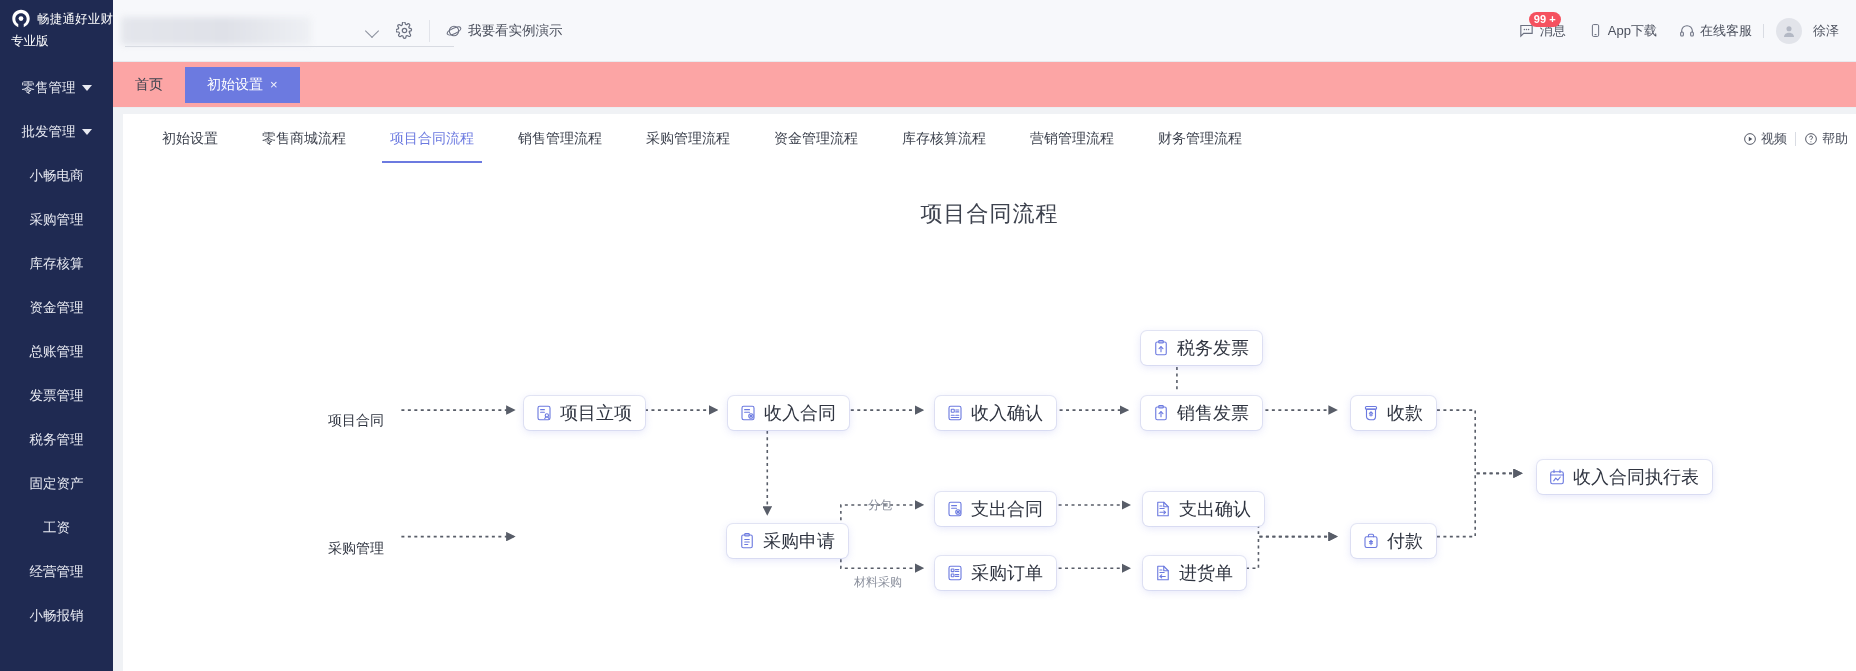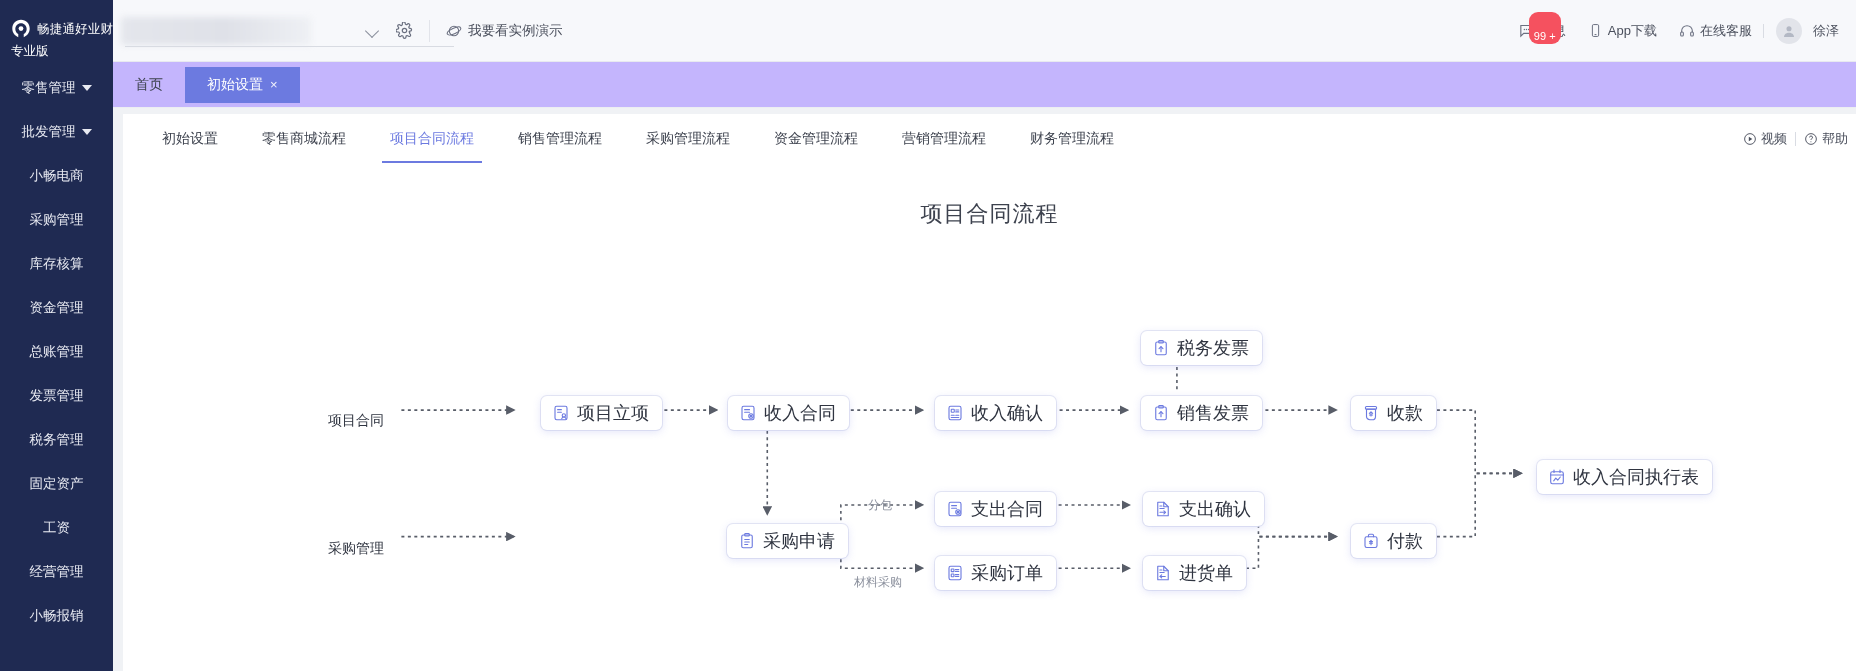--- a/index.html
+++ b/index.html
@@ -13,21 +13,21 @@
   #app { position: relative; width: 1856px; height: 671px; }
 
   
   .sidebar {
     position: absolute; left: 0; top: 0;
     width: 113px; height: 671px;
     background: #1f2a52;
     color: #ffffff;
   }
   .brand {
-    height: 62px; padding: 18px 8px 0 10px;
+    height: 62px; padding: 8px 8px 0 10px;
     position: relative;
   }
   .brand-row { display: flex; align-items: center; gap: 5px; }
   .brand-logo { width: 22px; height: 22px; flex: 0 0 auto; }
   .brand-name {
     font-size: 12.5px; color: #ffffff; white-space: nowrap;
     letter-spacing: .2px;
   }
   .brand-sub {
     font-size: 12.5px; color: #ffffff; margin-top: 3px; margin-left: 1px;
@@ -87,34 +87,34 @@
     margin-left: auto; display: flex; align-items: center; gap: 0px;
     padding-right: 6px;
   }
   .hr-item {
     display: flex; align-items: center; gap: 5px; cursor: pointer;
     font-size: 13px; color: #4a4f5c; padding: 0 11px; position: relative;
   }
   .badge {
     position: absolute; top: -10px; left: 22px;
     background: #f5515f; color: #fff; font-size: 11px;
-    border-radius: 9px; padding: 18px 5px 2px; line-height: 1.1;
-    font-weight: normal; white-space: nowrap;
+    border-radius: 9px; padding: 1px 5px 2px; line-height: 1.1;
+    font-weight: bold; white-space: nowrap;
   }
   .avatar {
     width: 26px; height: 26px; border-radius: 50%;
     background: #e2e4ea; display: flex; align-items: center;
     justify-content: center; margin-right: 6px;
   }
   .username { font-size: 13px; color: #4a4f5c; }
 
   
   .tabstrip {
     position: absolute; left: 113px; top: 62px; right: 0; height: 46px;
-    background: #c4b5fd; display: flex; align-items: center;
+    background: #fca5a5; display: flex; align-items: center;
     border-bottom: 1px solid #eceef2;
   }
   .tab {
     height: 36px; display: flex; align-items: center; gap: 7px;
     padding: 0 22px; font-size: 14px; color: #3d424e; cursor: pointer;
   }
   .tab.active { background: #6c7ae0; color: #fff; }
   .tab-close { font-size: 13px; opacity: .9; cursor: pointer; }
 
   
@@ -310,20 +310,21 @@
   <main class="content">
     <section class="card">
 
       <div class="subtabs">
         <div class="subtab">初始设置</div>
           <div class="subtab">零售商城流程</div>
           <div class="subtab active">项目合同流程</div>
           <div class="subtab">销售管理流程</div>
           <div class="subtab">采购管理流程</div>
           <div class="subtab">资金管理流程</div>
+          <div class="subtab">库存核算流程</div>
           <div class="subtab">营销管理流程</div>
           <div class="subtab">财务管理流程</div>
           <div class="subtab-right">
           <span class="srt">
             <svg width="14" height="14" viewBox="0 0 24 24" fill="none" stroke="#4a4f5c" stroke-width="1.6">
               <circle cx="12" cy="12" r="9.2"></circle>
               <path d="M10 8.2 L16 12 L10 15.8 Z" fill="#4a4f5c" stroke="none"></path>
             </svg>
             <span>视频</span>
           </span>
@@ -375,21 +376,21 @@
             <path d="M 1110 409 L 1142 409 L 1142 377 L 1220 377"></path>
 
             <path d="M 1315 377 L 1360 377 L 1360 313 L 1406 313"></path>
           </g>
         </svg>
 
       <div class="rowlabel" style="left: 205px; top: 248px;">项目合同</div>
           <div class="rowlabel" style="left: 205px; top: 376px;">采购管理</div>
           <div class="edgelabel" style="left: 745px; top: 333px;">分包</div>
           <div class="edgelabel" style="left: 731px; top: 410px;">材料采购</div>
-          <div class="node" style="left: 418px; top: 232px;">
+          <div class="node" style="left: 401px; top: 232px;">
             <span style="display: flex;">
               <svg width="18" height="18" viewBox="0 0 24 24" fill="none" stroke="#6c7ae0" stroke-width="1.5" stroke-linecap="round" stroke-linejoin="round">
                 <rect x="4" y="3" width="16" height="18" rx="2.2"></rect>
                 <line x1="7.5" y1="7.5" x2="12.5" y2="7.5"></line>
                 <line x1="7.5" y1="11" x2="12.5" y2="11"></line>
                 <circle cx="15.8" cy="15.2" r="2.2"></circle>
                 <path d="M13 19.4c.6-1.3 1.6-2 2.8-2s2.2.7 2.8 2"></path>
               </svg>
             </span>
             <span>项目立项</span>

